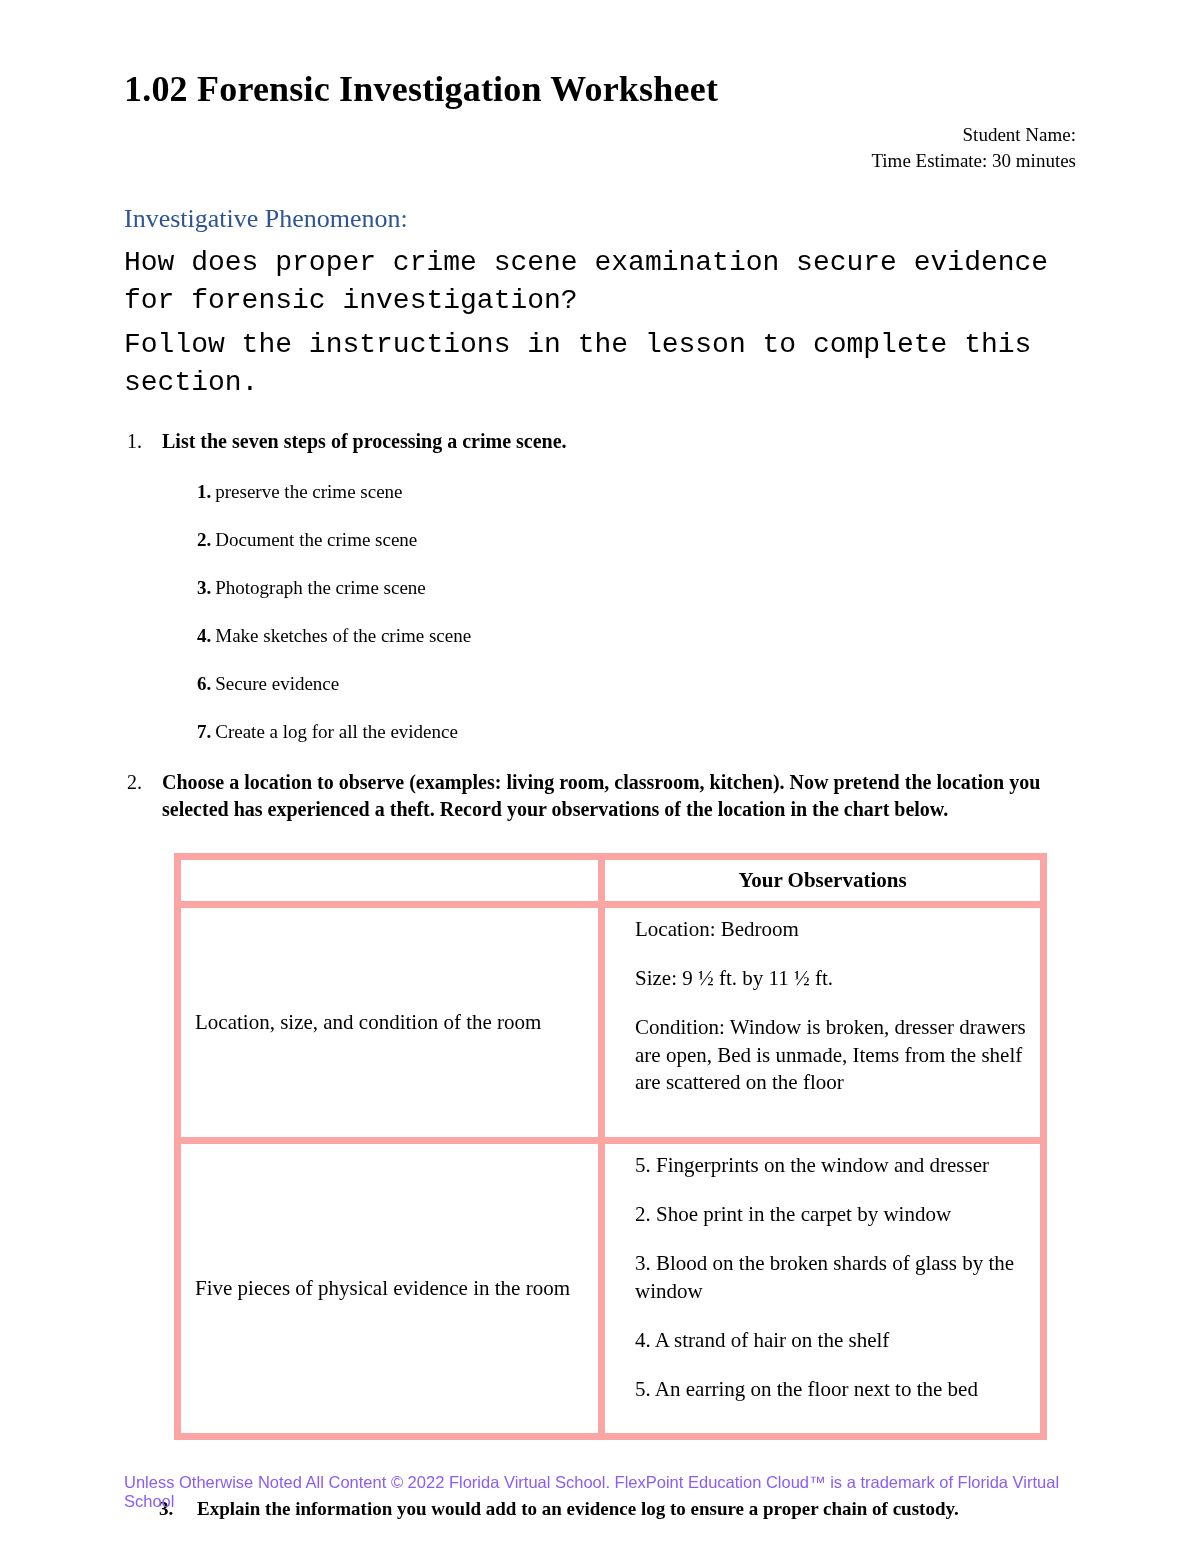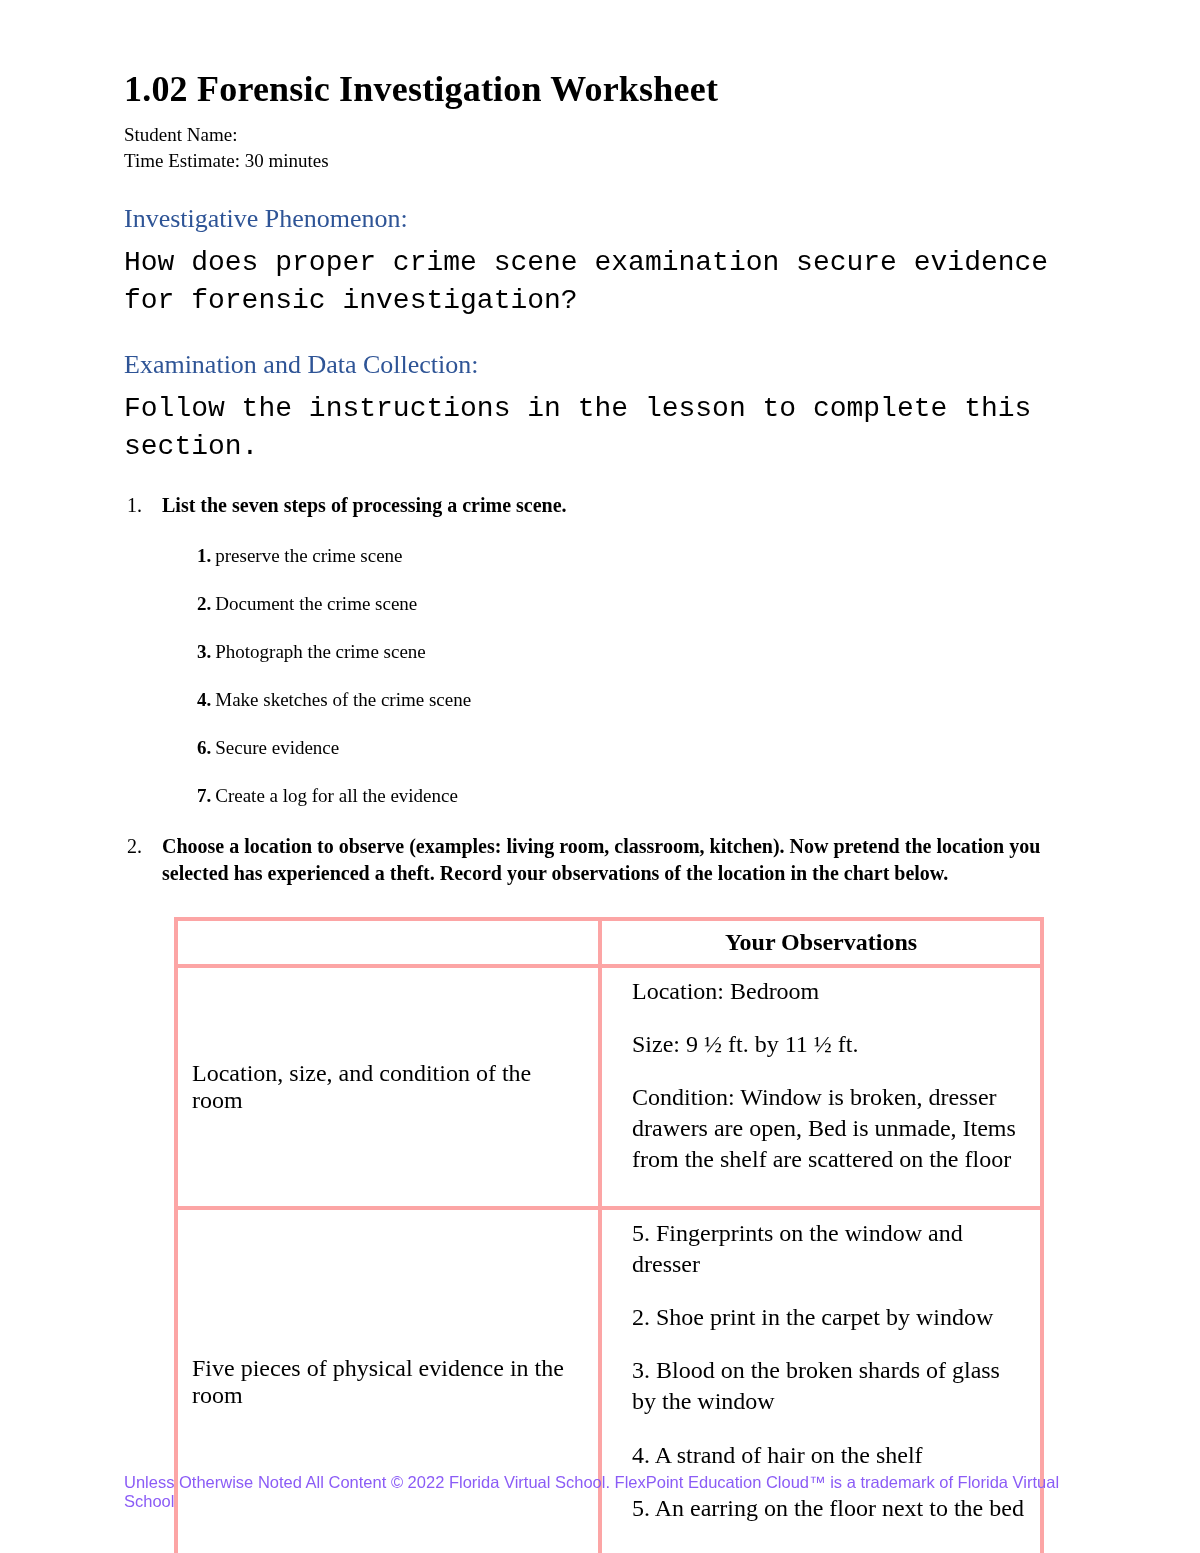--- a/index.html
+++ b/index.html
@@ -17,20 +17,21 @@
   .doc-title {
     font-family: "Liberation Serif", serif;
     font-size: 36px;
     font-weight: bold;
     margin: 10px 0 12px 0;
     letter-spacing: 0.2px;
   }
   .meta-line {
     font-size: 19px;
     line-height: 1.38;
+    text-align: right;
   }
   .section-heading {
     color: #2E5496;
     font-size: 26px;
     font-weight: normal;
     margin: 30px 0 10px 0;
     font-family: "Liberation Serif", serif;
   }
   .body-text {
     font-size: 28px;
@@ -59,23 +60,23 @@
   }
   .step { margin: 26px 0; font-family: Liberation Serif, serif; }
   .step-num { font-weight: bold; margin-right: 4px; }
   .obs-table {
     border-collapse: collapse;
     margin: 30px 0 0 50px;
     width: 866px;
     table-layout: fixed;
   }
   .obs-table th, .obs-table td {
-    border: 4px solid #fca5a5;
+    border: 7px solid #fca5a5;
     padding: 8px 14px;
-    font-size: 24px;
+    font-size: 21px;
     font-family: "Liberation Serif", serif;
   }
   .obs-table col.c-label { width: 424px; }
   .obs-table col.c-obs { width: 442px; }
   .obs-header-cell {
     text-align: center;
     font-weight: bold;
     height: 44px;
     vertical-align: middle;
   }
@@ -113,21 +114,20 @@
 <div class="page">
 
   <h1 class="doc-title">1.02 Forensic Investigation Worksheet</h1>
 
   <div class="meta-line">Student Name:</div>
   <div class="meta-line">Time Estimate: 30 minutes</div>
 
   <h2 class="section-heading">Investigative Phenomenon:</h2>
   <p class="body-text">How does proper crime scene examination secure evidence for forensic investigation?</p>
 
-  <h2 class="section-heading">Examination and Data Collection:</h2>
   <p class="body-text">Follow the instructions in the lesson to complete this section.</p>
 
   <div class="q-item">
     <span class="q-num">1.</span>
     <span class="q-text">List the seven steps of processing a crime scene.</span>
   </div>
 
   <div class="steps">
     <div class="step">
       <span class="step-num">1.</span><span>preserve the crime scene</span>

